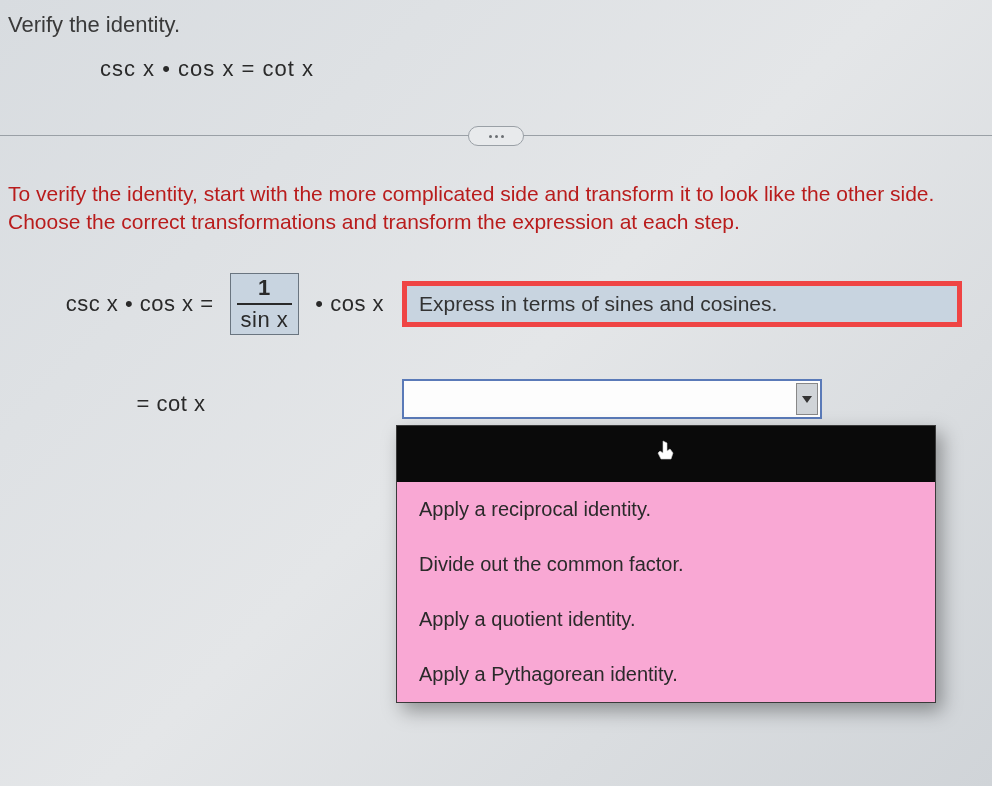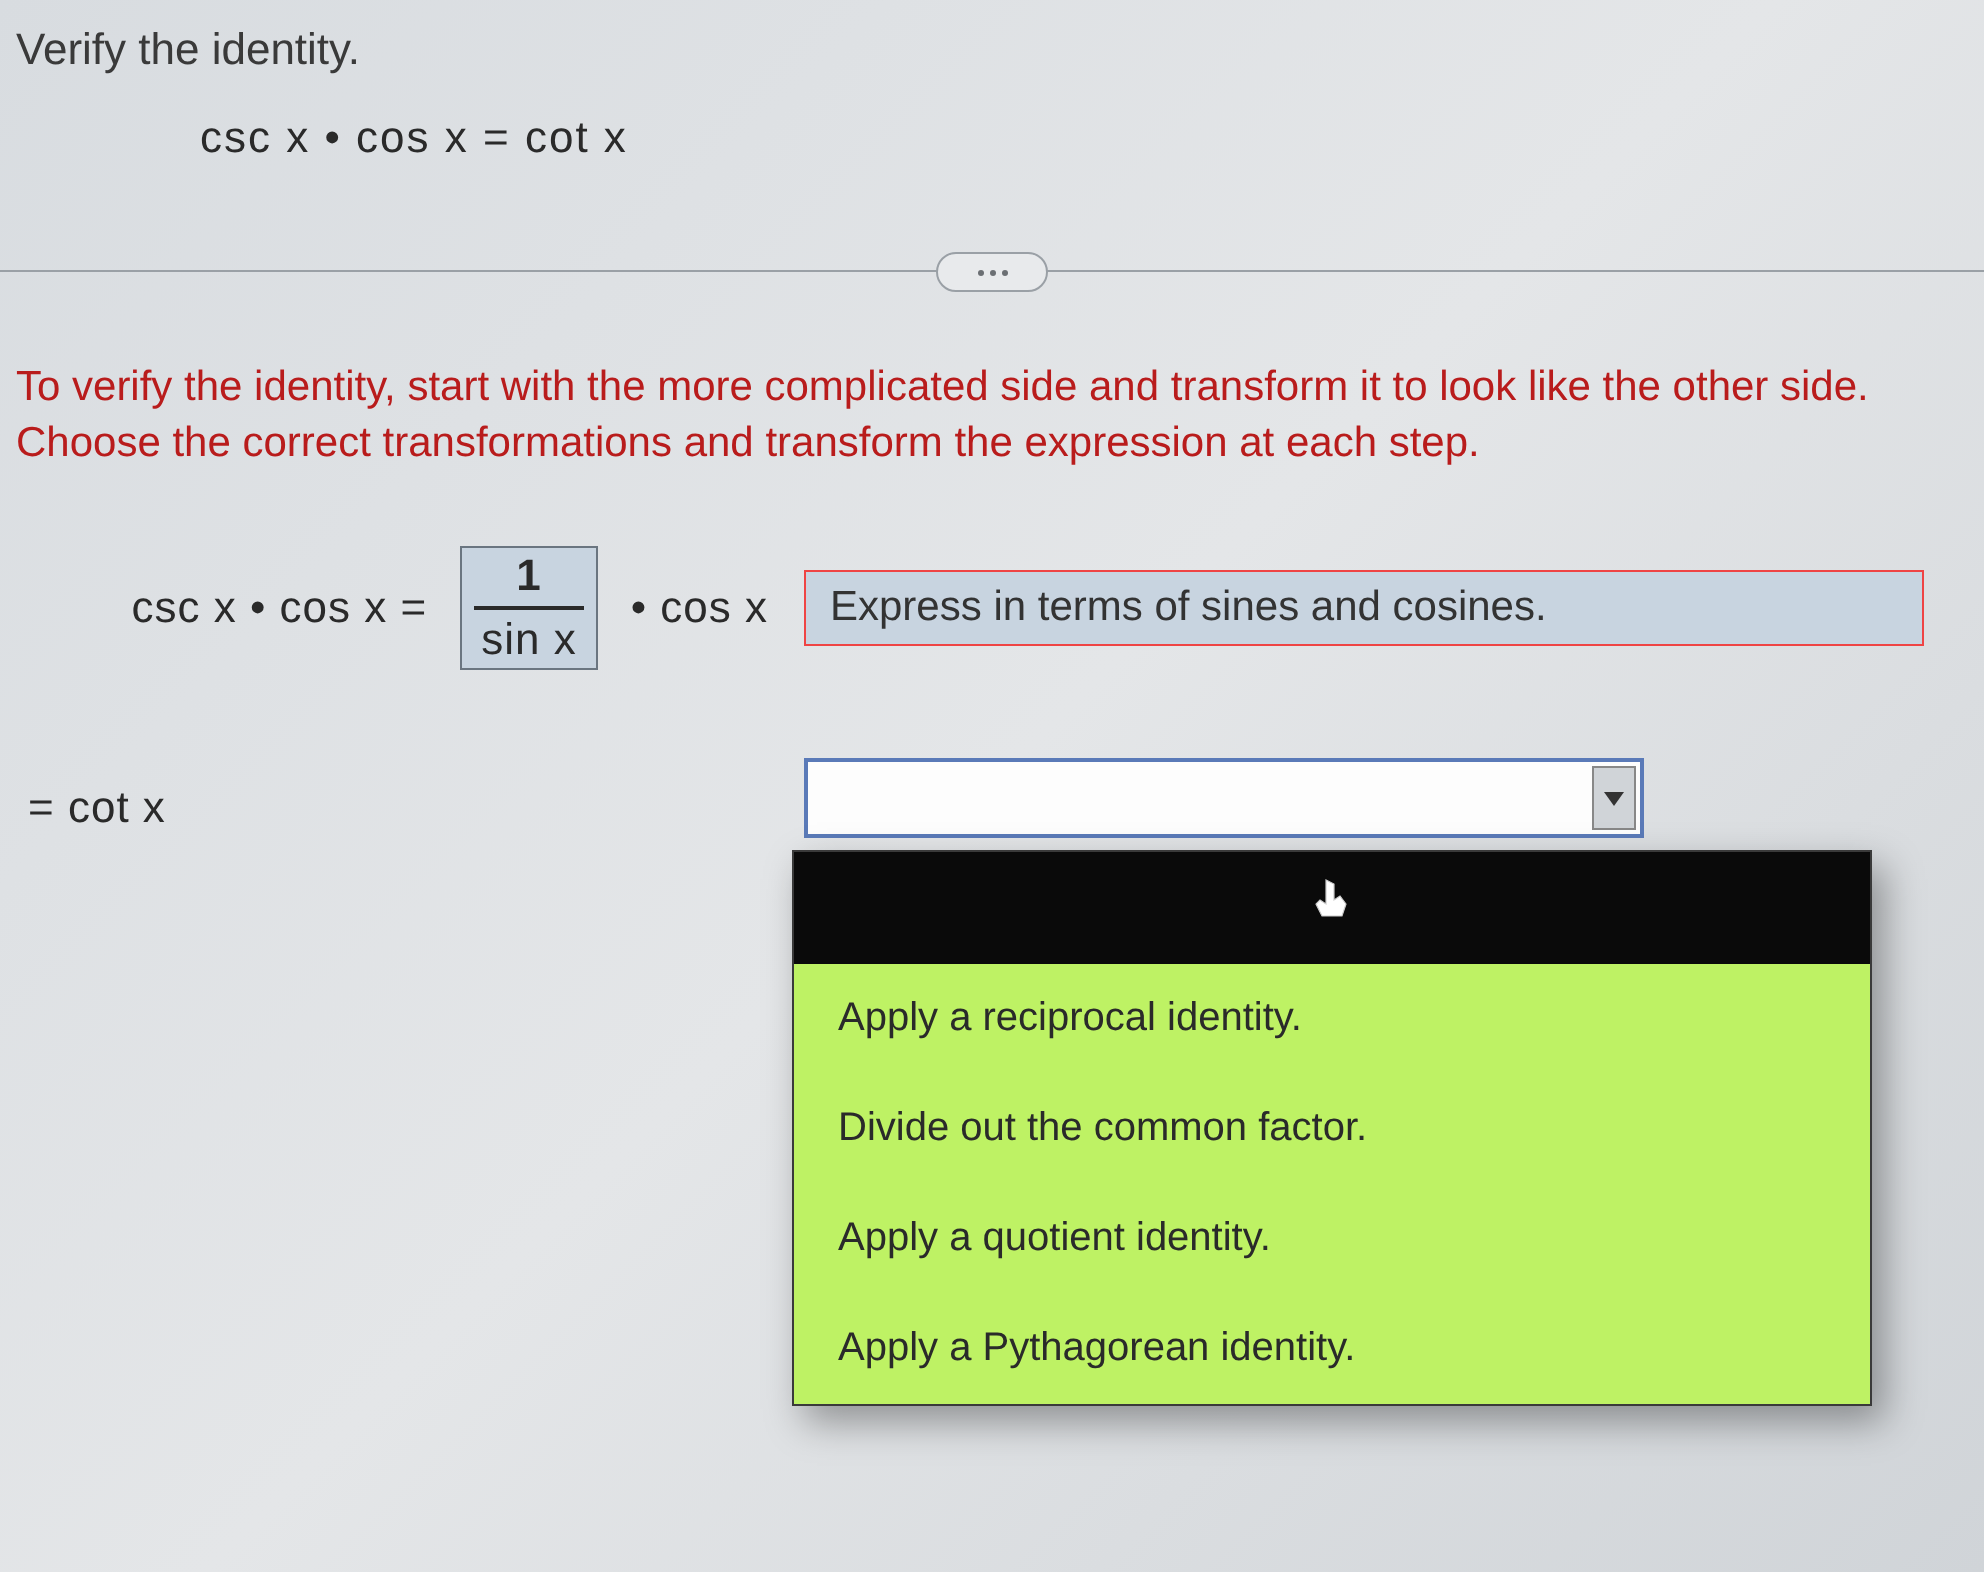--- a/index.html
+++ b/index.html
@@ -107,28 +107,28 @@
       padding: 0 4px 2px 4px;
       font-weight: bold;
     }
     .frac-den {
       padding: 2px 4px 0 4px;
       font-weight: normal;
     }
     .step-rhs-label {
       font-size: 21px;
       background: #c8d4e0;
-      border: 1px solid #ef4444;
+      border: 5px solid #ef4444;
       padding: 6px 12px;
       color: #333;
       width: 560px;
     }
     .step2-lhs {
       font-size: 22px;
-      text-align: left;
+      text-align: center;
       padding-right: 56px;
       letter-spacing: 0.5px;
       margin-top: 10px;
     }
     .dropdown-wrap {
       position: relative;
       width: 560px;
     }
     .dropdown-field {
       width: 420px;
@@ -151,21 +151,21 @@
     }
     .dropdown-arrow svg {
       width: 10px;
       height: 10px;
     }
     .dropdown-menu {
       position: absolute;
       top: 46px;
       left: -6px;
       width: 540px;
-      background: #bef264;
+      background: #f9a8d4;
       border: 1px solid #3a3a3a;
       box-shadow: 6px 8px 18px rgba(0,0,0,0.35);
       z-index: 10;
     }
     .dropdown-item {
       padding: 16px 22px;
       font-size: 20px;
       color: #2a2a2a;
       cursor: pointer;
     }

